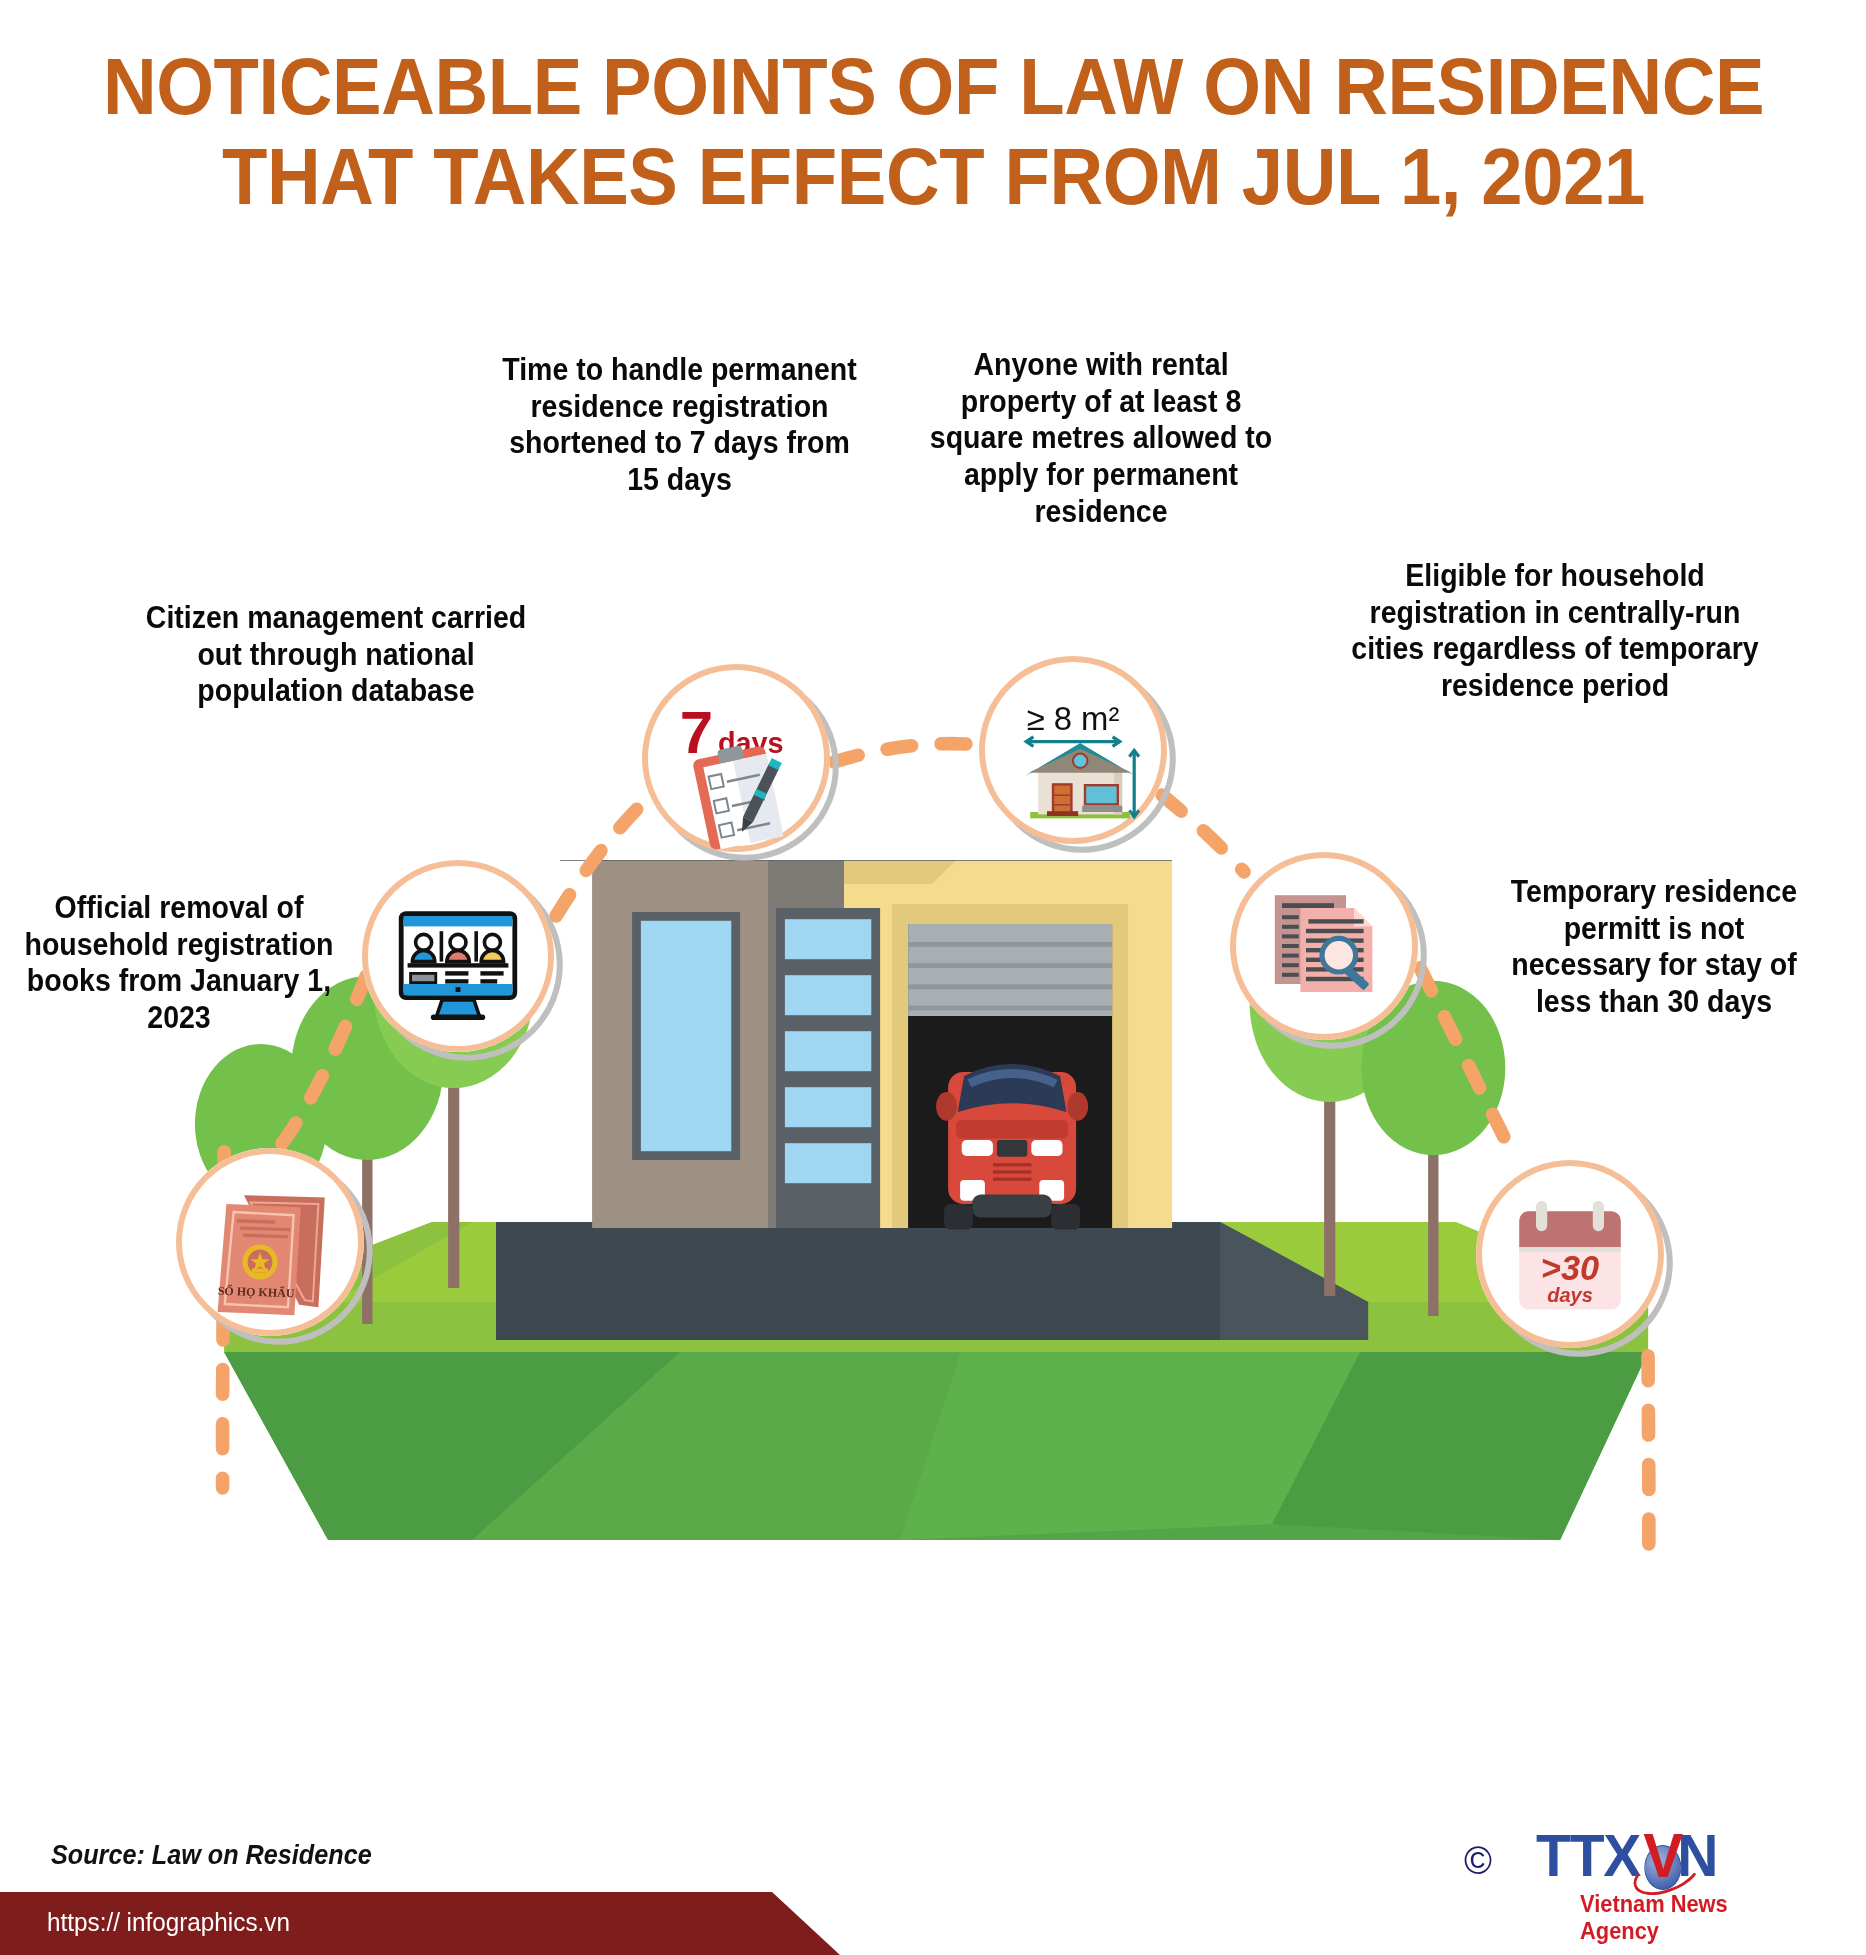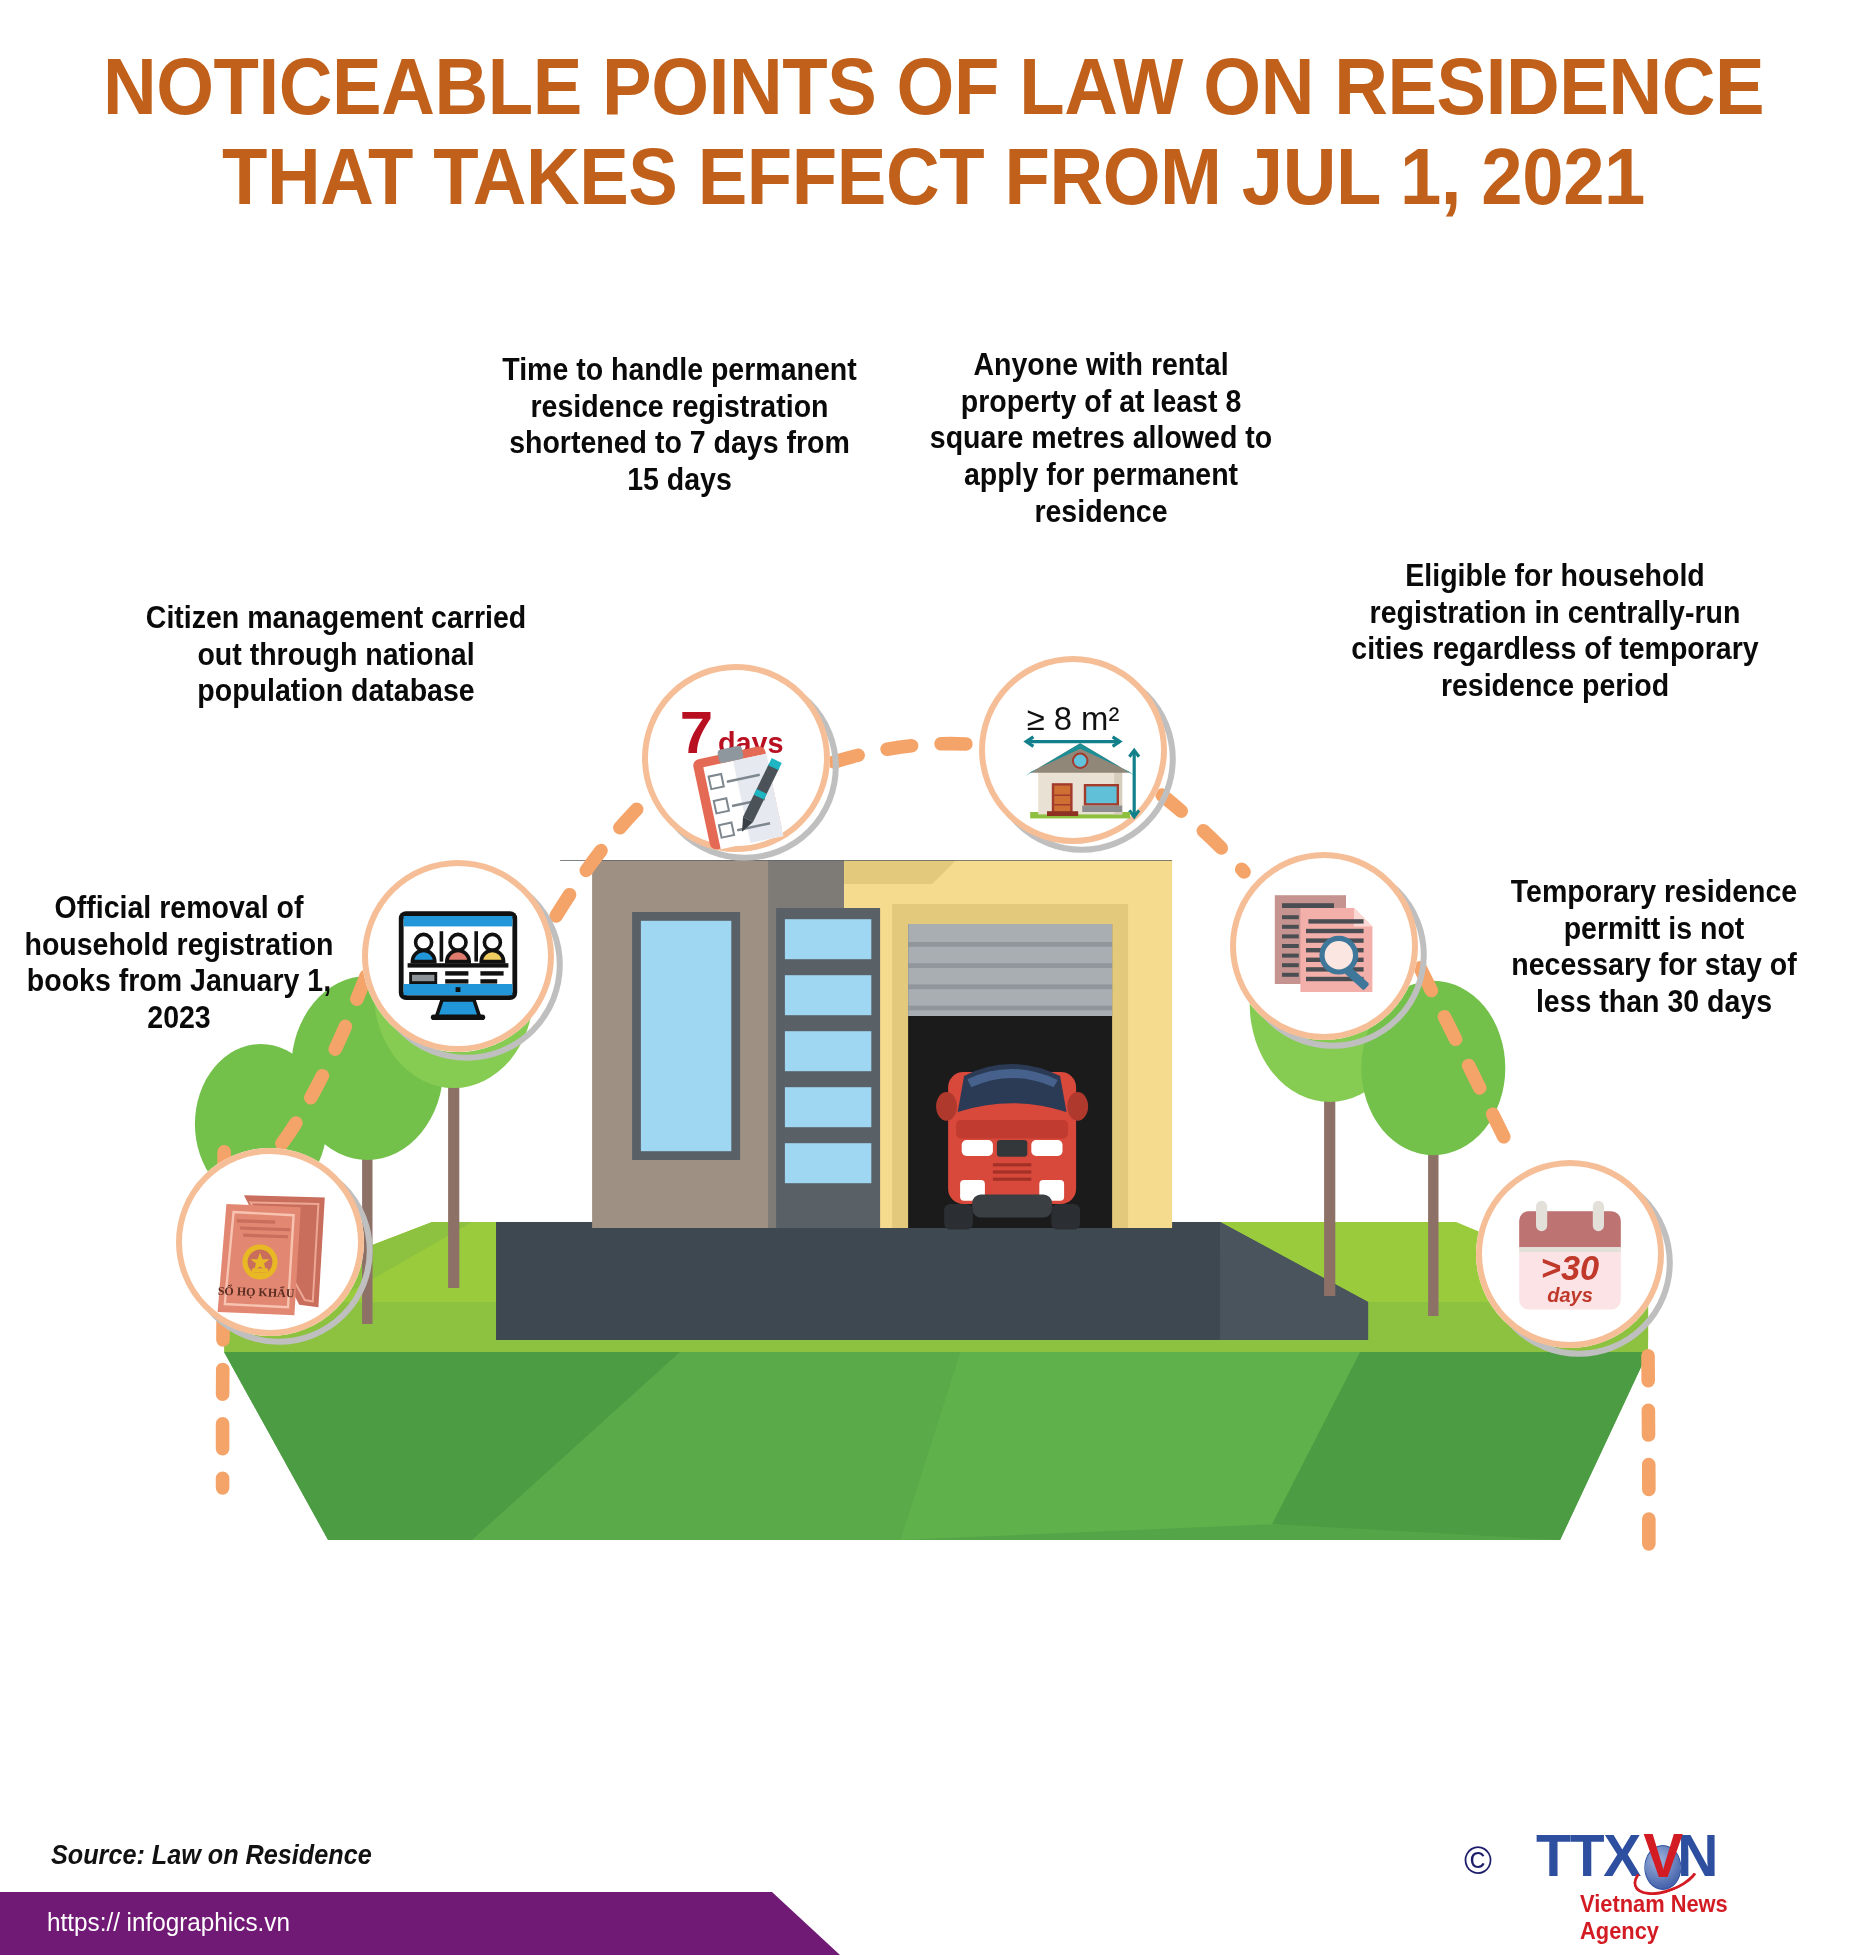--- a/index.html
+++ b/index.html
@@ -75,21 +75,21 @@
   #circ-cal     {left:1476px;top:1160px;width:188px;height:188px;font-style:italic;}
 
   
   .source{
     position:absolute;left:51px;top:1839px;
     font-size:28px;font-style:italic;font-weight:600;color:#111;
     transform:scaleX(.9);transform-origin:left center;
   }
   .urlbar{
     position:absolute;left:0;top:1892px;height:63px;width:840px;
-    background:#701a75;
+    background:#7f1d1d;
     clip-path:polygon(0 0, 772px 0, 840px 63px, 0 63px);
   }
   .urlbar span{
     position:absolute;left:47px;top:15px;
     color:#fff;font-size:26.4px;font-weight:500;
     transform:scaleX(.92);transform-origin:left center;
   }
   .copyright{
     position:absolute;left:1464px;top:1840px;
     font-size:38px;color:#1c1c6b;

